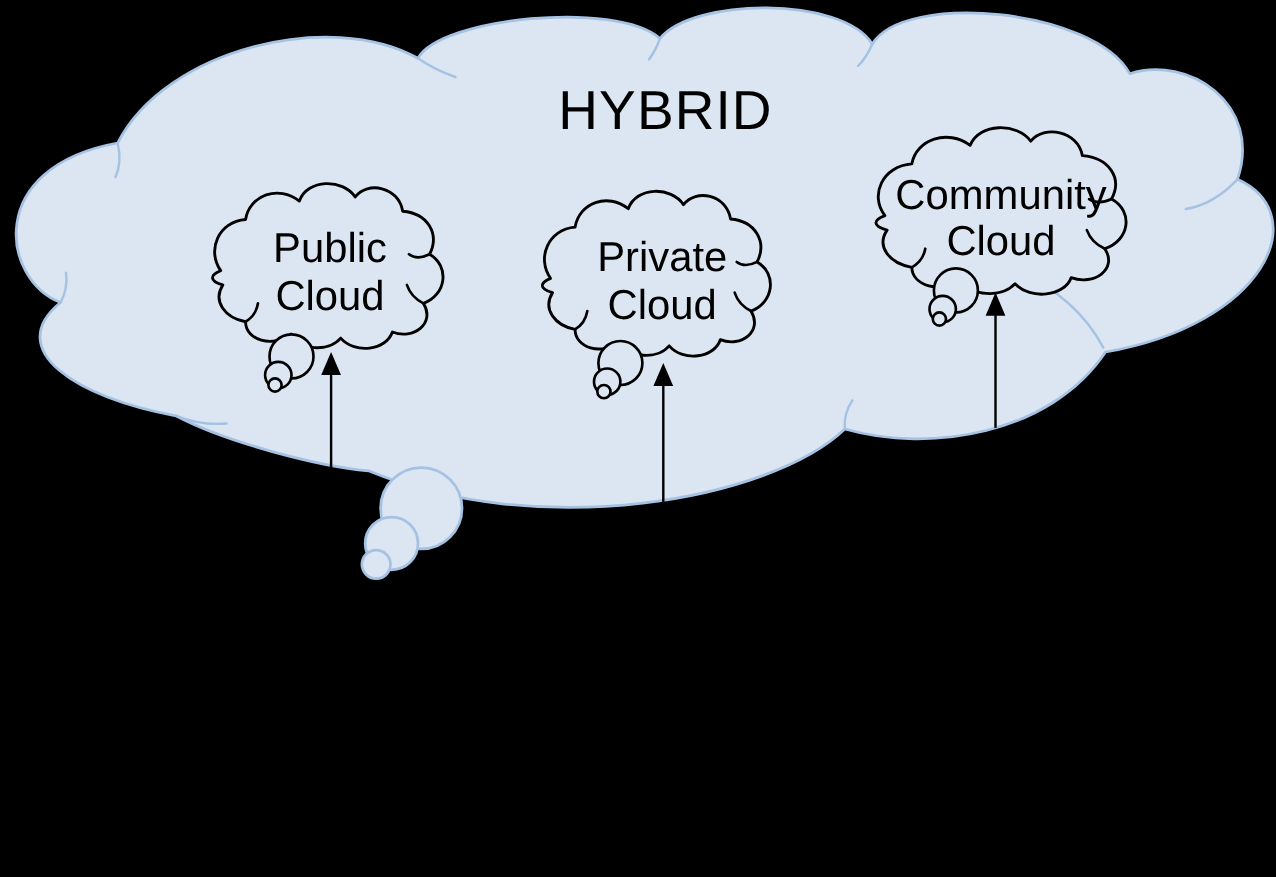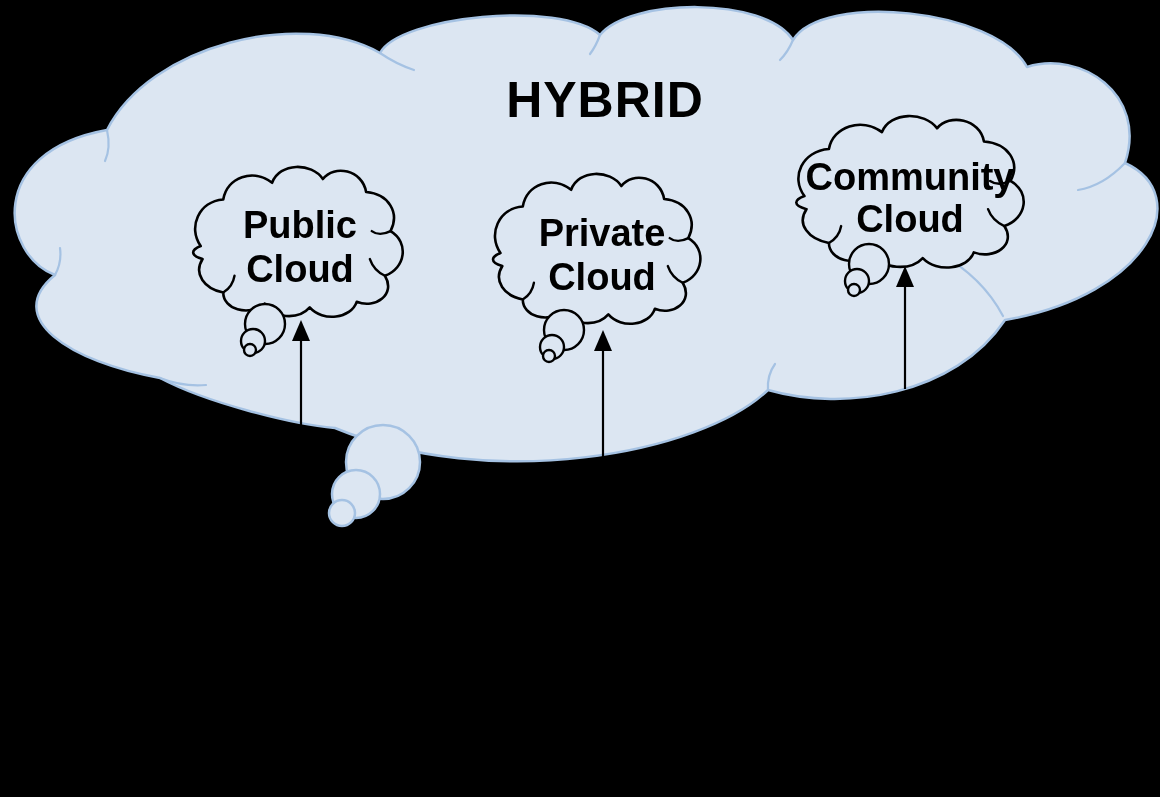--- a/index.html
+++ b/index.html
@@ -7,21 +7,20 @@
     padding: 0;
     background: #000000;
   }
   .canvas {
     position: relative;
     width: 1160px;
     height: 704px;
     background: #000000;
     overflow: hidden;
     font-family: "Liberation Sans", sans-serif;
-    font-weight: bold;
   }
   svg { display: block; }
 
   .big-cloud {
     fill: #dce6f2;
     stroke: #a5c2e3;
     stroke-width: 2.5;
     stroke-linejoin: round;
   }
   .inner-arc {

